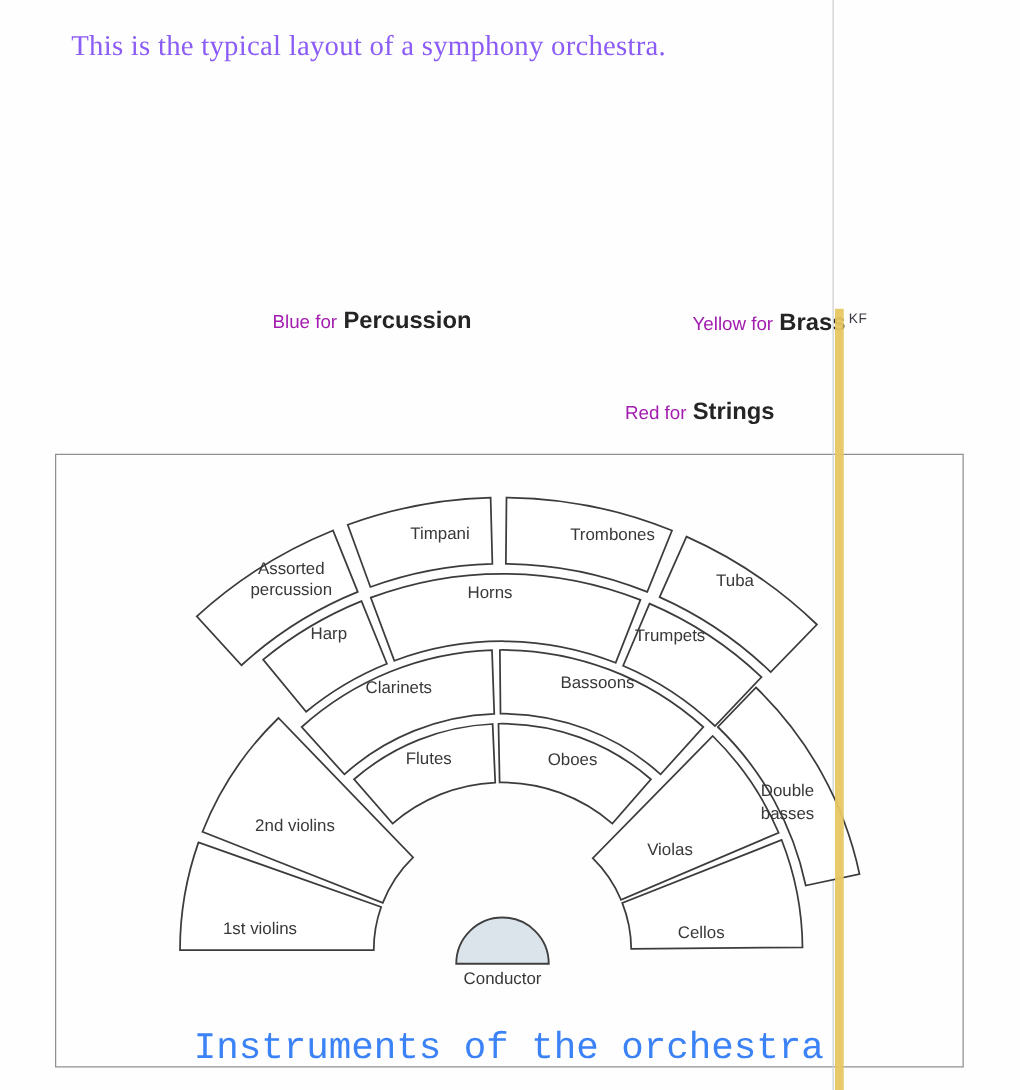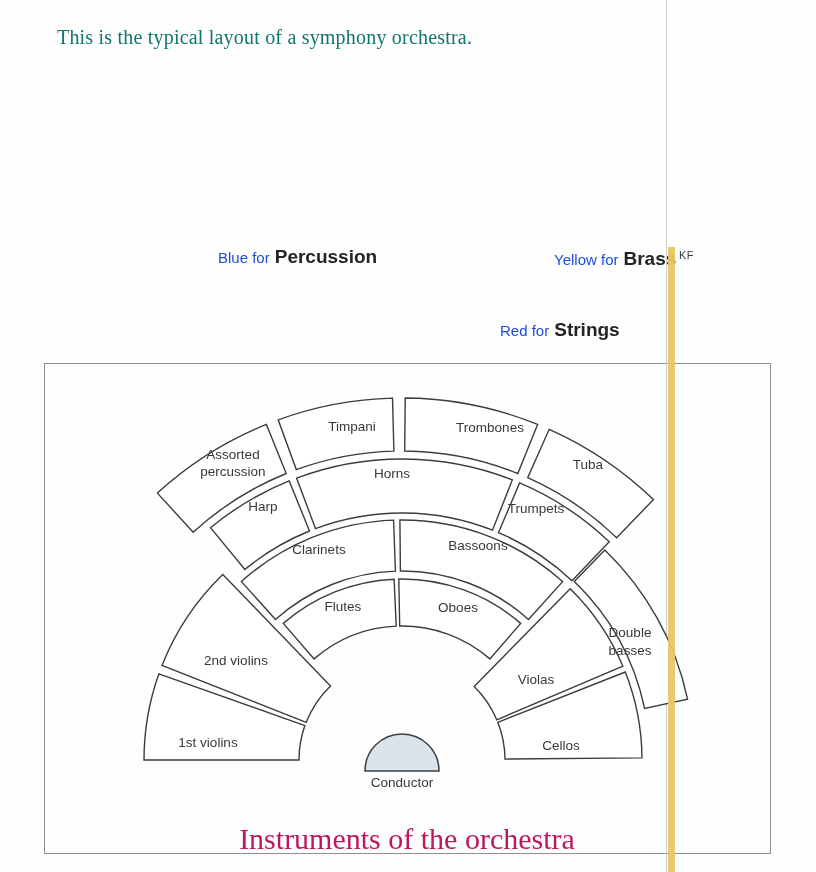--- a/index.html
+++ b/index.html
@@ -6,34 +6,34 @@
   .page{
     position:relative;
     width:816px;height:872px;
     background:#fefefe;
     overflow:hidden;
     font-family:"Liberation Sans",sans-serif;
   }
   .serif-par{
     position:absolute;
     font-family:"Liberation Serif",serif;
-    font-size:20px;
+    font-size:23px;
     line-height:26px;
     letter-spacing:0.2px;
-    color:#0f766e;
+    color:#8b5cf6;
     white-space:nowrap;
   }
   .fam{
     position:absolute;
     white-space:nowrap;
     color:#3a3a3a;
   }
   .fam .prefix{
     font-size:15px;
-    color:#1d4ed8;
+    color:#a21caf;
   }
   .fam .famname{
     font-size:19px;
     font-weight:bold;
     color:#242424;
     margin-left:5px;
   }
   .rule-line{
     position:absolute;
     left:666px;top:0;
@@ -71,23 +71,23 @@
   .diagram-svg text{
     font-family:"Liberation Sans",sans-serif;
     font-size:13.5px;
     fill:#383838;
   }
   .caption{
     position:absolute;
     left:44px;top:822px;
     width:726px;
     text-align:center;
-    font-family:Liberation Serif, serif;
+    font-family:Liberation Mono, monospace;
     font-size:30px;
-    color:#be185d;
+    color:#3b82f6;
     z-index:20;
   }
 </style>
 </head>
 <body>
 
 <div class="page">
 
   <div class="serif-par" style="left:57px;top:24px;">This is the typical layout of a symphony orchestra.</div>
 

